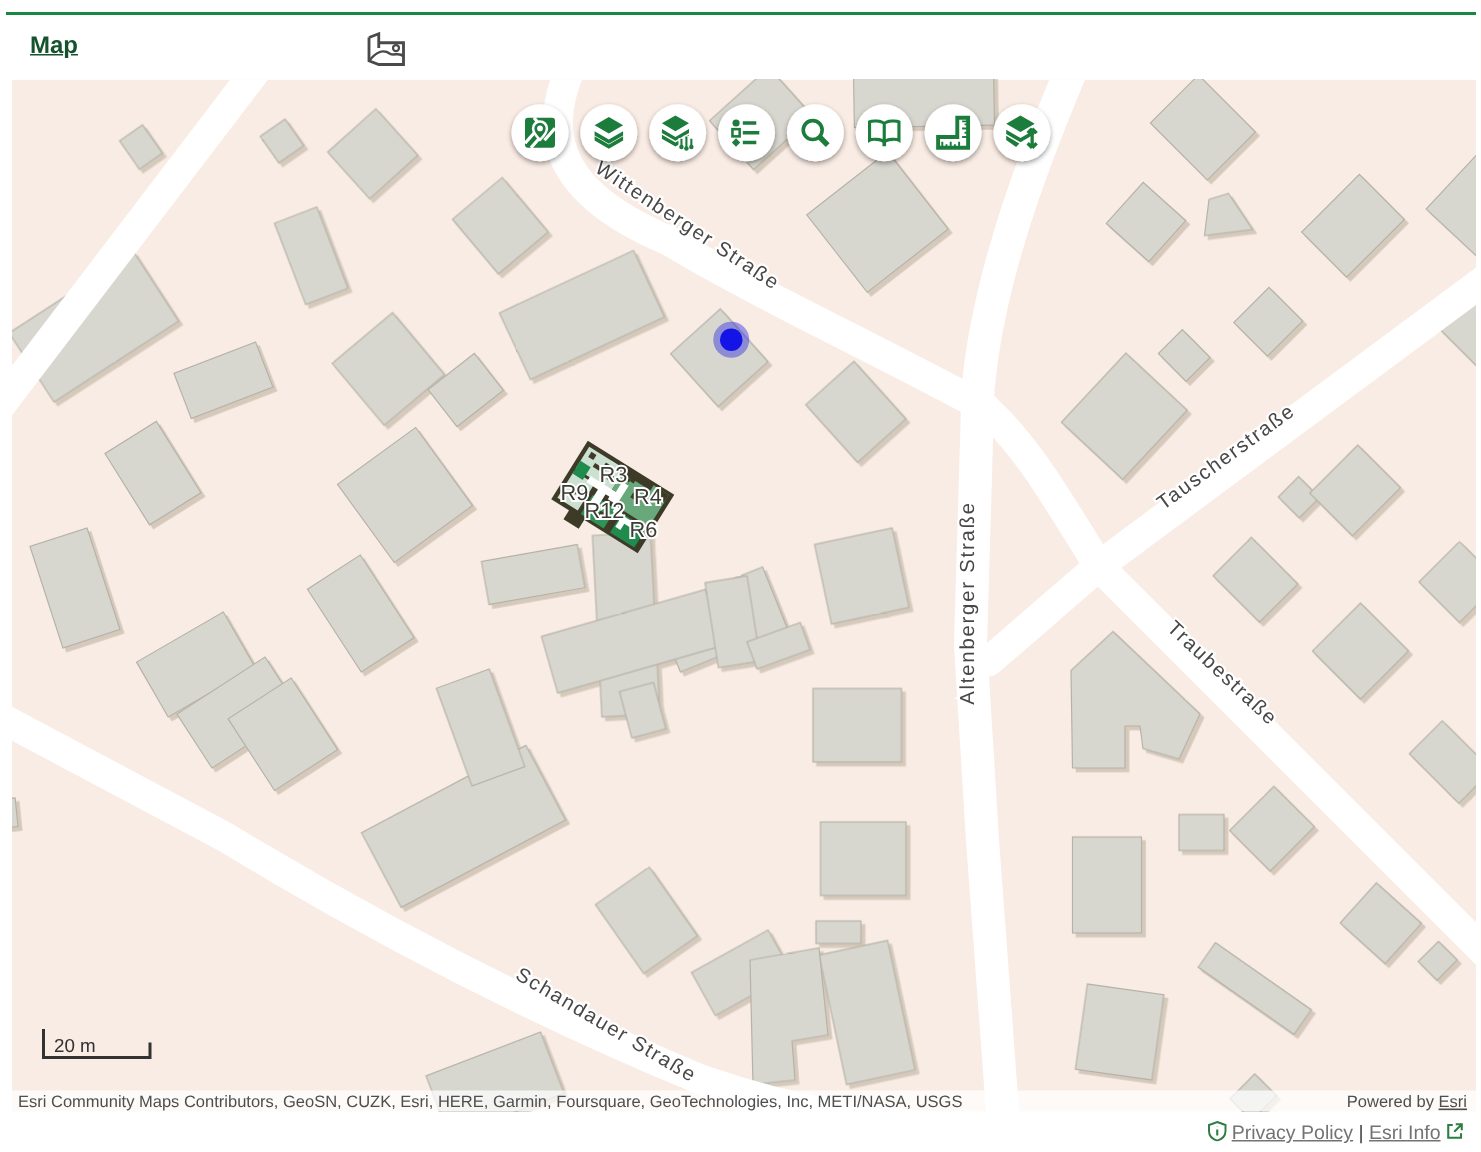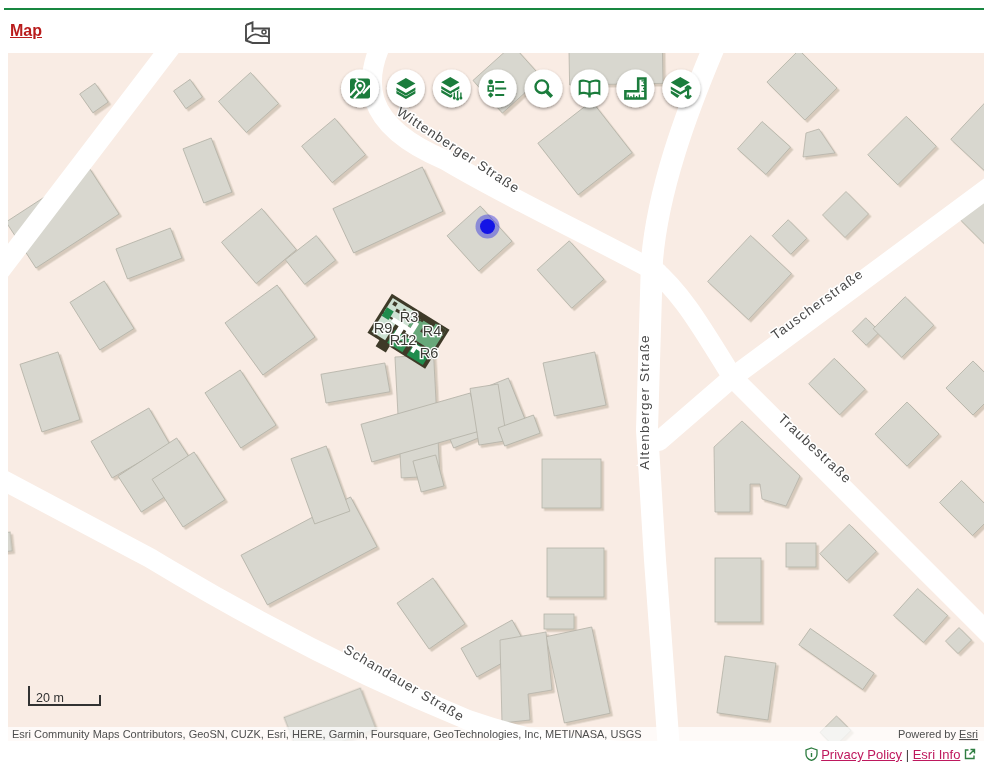--- a/index.html
+++ b/index.html
@@ -1,29 +1,29 @@
 <!DOCTYPE html>
 <html><head>
 <meta charset="utf-8">
 <style>
   html,body { margin:0; padding:0; background:#fff; width:987px; height:768px;
     font-family:"Liberation Sans", sans-serif; overflow:hidden; }
   .topline { position:absolute; left:4px; top:8px; width:980px; height:2px; background:#188740; }
-  .title { position:absolute; left:10px; top:22px; font-size:16px; font-weight:bold; color:#b91c1c;text-decoration:underline; }
+  .title { position:absolute; left:20px; top:22px; font-size:16px; font-weight:bold; color:#14532d;text-decoration:underline; }
   .bmicon { position:absolute; left:244px; top:21px; }
   .map { position:absolute; left:8px; top:53px; width:976px; height:688px; overflow:hidden; }
   .b { fill:#d8d7cf; stroke:#b5b3a8; stroke-width:0.8; }
   .st { stroke:#ffffff; fill:none; stroke-linecap:round; stroke-linejoin:round; }
   .sl { font-size:13.5px; fill:#474747; stroke:#ffffff; stroke-width:3px; paint-order:stroke;
         letter-spacing:1.2px; }
   .rl { font-size:14.5px; fill:#3c3c35; stroke:#ffffff; stroke-width:2.6px; paint-order:stroke; }
   .sc { font-size:12.5px; fill:#323232; }
   .attr { font-size:11px; fill:#4e4e4e; }
   .links { position:absolute; right:11px; top:747px; font-size:13px; color:#2e7d41; }
-  .links a { color:#be185d; text-decoration:underline; }
+  .links a { color:#737373; text-decoration:underline; }
 </style>
 </head>
 <body>
 
 <div class="topline"></div>
 
 <div class="title">Map</div>
 
 <svg class="bmicon" width="28" height="24" viewBox="0 0 28 24">
   <path d="M2,4 L8.5,1.5 L8.5,10 M2,4 L2,19.5 L8.5,22 L25,22 L25,7.5 L8.5,7.5 L8.5,11" fill="none" stroke="#4a4a4a" stroke-width="1.9"></path>

